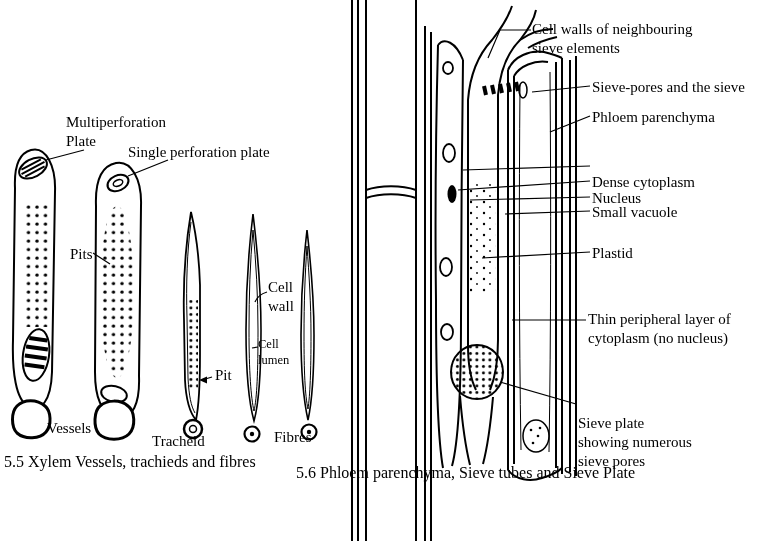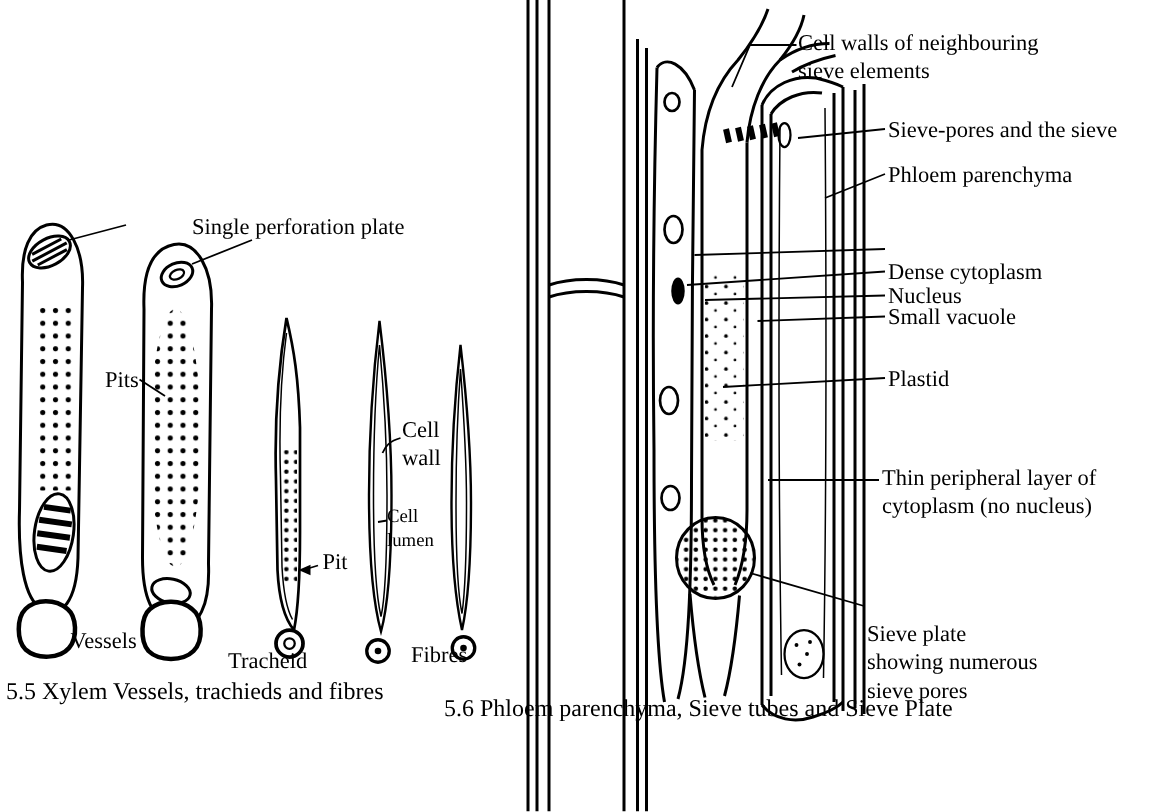--- a/index.html
+++ b/index.html
@@ -162,20 +162,22 @@
       <line x1="590" y1="166" x2="463" y2="170"></line>
       <line x1="590" y1="181" x2="458" y2="190"></line>
       <line x1="590" y1="197" x2="470" y2="200"></line>
       <line x1="590" y1="211" x2="505" y2="214"></line>
       <line x1="590" y1="252" x2="482" y2="258"></line>
       <line x1="586" y1="320" x2="512" y2="320"></line>
       <line x1="576" y1="404" x2="500" y2="382"></line>
     </g>
   </svg>
 
+  <div class="label" style="left:66px; top:113px;">Multiperforation
+Plate</div>
   <div class="label nowrap" style="left:128px; top:143px;">Single perforation plate</div>
   <div class="label nowrap" style="left:70px; top:245px;">Pits</div>
   <div class="label nowrap" style="left:47px; top:419px;">Vessels</div>
   <div class="label nowrap" style="left:215px; top:366px;">Pit</div>
   <div class="label" style="left:268px; top:278px;">Cell
 wall</div>
   <div class="label small" style="left:258px; top:336px;">Cell
 lumen</div>
   <div class="label nowrap" style="left:152px; top:432px;">Tracheid</div>
   <div class="label nowrap" style="left:274px; top:428px;">Fibres</div>

